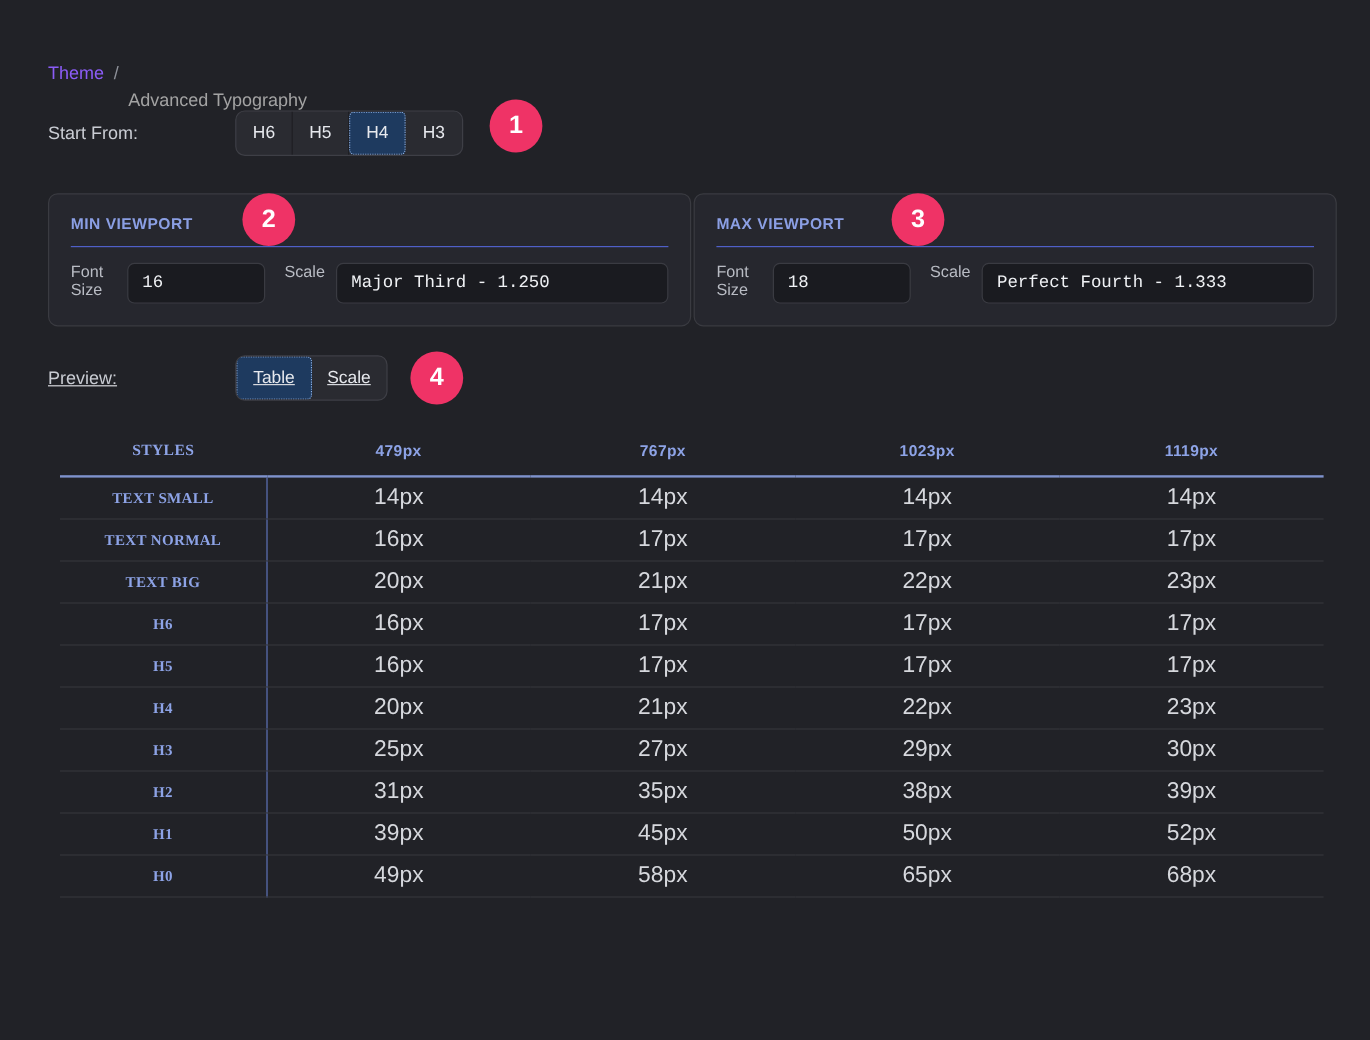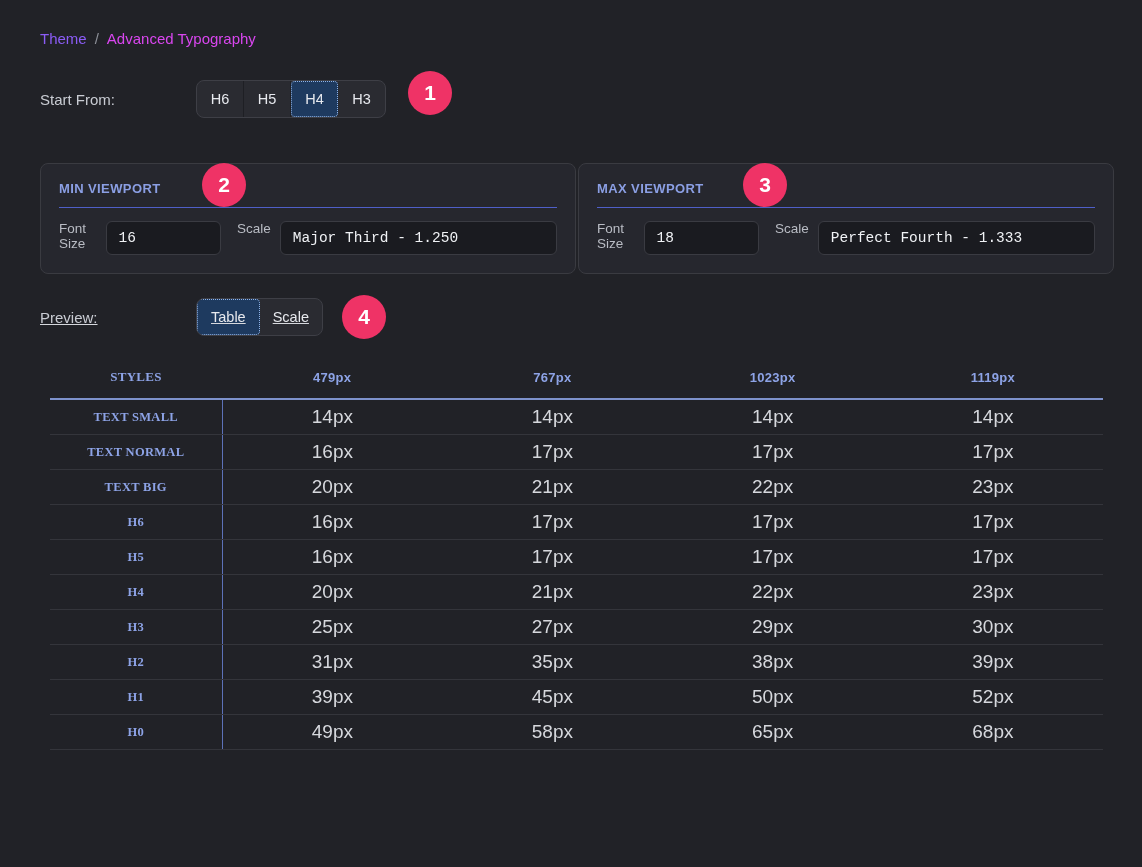--- a/index.html
+++ b/index.html
@@ -9,24 +9,24 @@
     font-family: "Liberation Sans", "DejaVu Sans", sans-serif;
     color: #d6d8dd;
     overflow: hidden;
   }
   .page { padding: 30px 28px 0 40px; position: relative; }
 
   
   .breadcrumb { font-size: 15px; display: flex; gap: 8px; align-items: center; }
   .crumb-parent { color: #8b5cf6; }
   .crumb-sep { color: #8e9199; }
-  .crumb-current { color: #d946ef; }
-
-  
-  .control-row { display: flex; align-items: center; margin-top: 33px; position: relative; }
+  .crumb-current { color: #a3a3a3; margin-top: 45px; }
+
+  
+  .control-row { display: flex; align-items: center; position: relative; }
   .row-label-left { width: 156px; font-size: 15px; color: #c9ccd3; flex: 0 0 156px; }
 
   
   .seg-group {
     display: inline-flex;
     background: #2a2b31;
     border: 1px solid #3e3f46;
     border-radius: 8px;
     overflow: hidden;
     height: 38px;
@@ -61,21 +61,21 @@
     font-weight: bold;
     display: flex; align-items: center; justify-content: center;
     z-index: 5;
   }
   .badge-1 { left: 368px; top: -9px; }
   .badge-2 { left: 161px; top: -1px; }
   .badge-3 { left: 164px; top: -1px; }
   .badge-4 { left: 302px; top: -3px; }
 
   
-  .panels-row { display: flex; gap: 2px; margin-top: 45px; }
+  .panels-row { display: flex; gap: 2px; margin-top: 31px; }
   .panel {
     flex: 1;
     background: #26272e;
     border: 1px solid #3a3b41;
     border-radius: 8px;
     padding: 17px 18px 18px;
     position: relative;
   }
   .panel-title {
     color: #8b9fe4;

